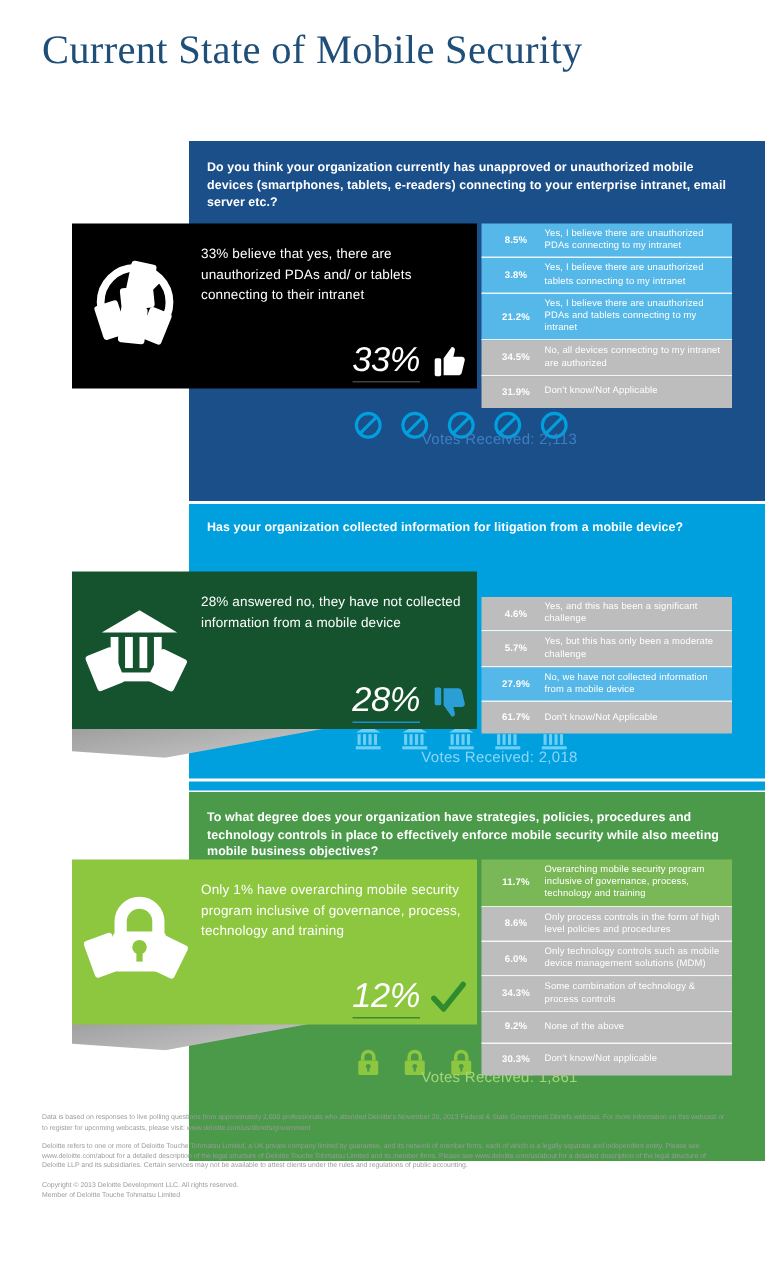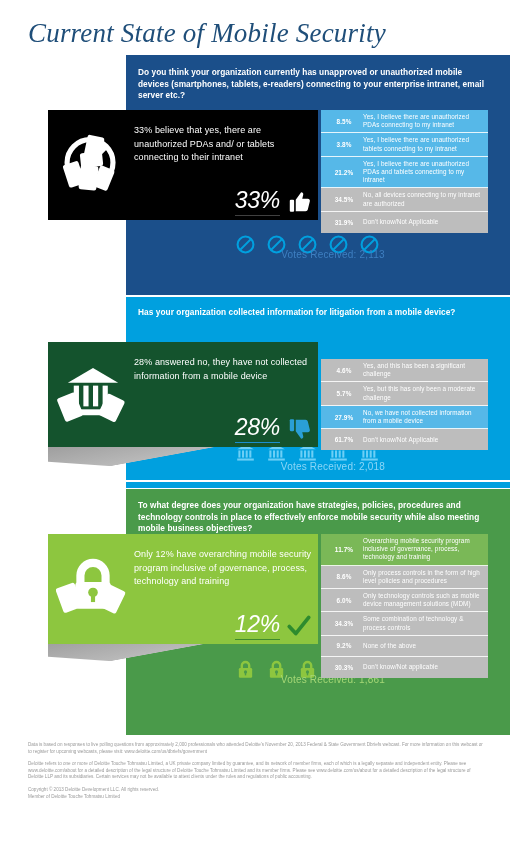--- a/index.html
+++ b/index.html
@@ -14,25 +14,24 @@
 
   
   .title {
     font-family: "Liberation Serif", serif;
     font-size: 27px;
     color: #1f4e79;
     letter-spacing: 0.2px;
     position: absolute;
     left: 28px; top: 18px;
     white-space: nowrap;
-    font-style: italic;
-  }
-
-  
-  .section { position: absolute; left: 0; width: 510px; }
+  }
+
+  
+  .section { position: absolute; left: 0; width: 510px; margin-top: 39px; }
 
   .backdrop {
     position: absolute;
     left: 126px; width: 384px;
     top: 0;
   }
   .question {
     position: absolute;
     left: 138px;
     width: 350px;
@@ -378,21 +377,21 @@
     <svg class="panel-icon" viewBox="0 0 100 100">
       <g fill="#ffffff">
         <rect x="4" y="46" width="27" height="35" rx="3" transform="rotate(-20 17 63)"></rect>
         <rect x="62" y="48" width="27" height="33" rx="3" transform="rotate(26 75 64)"></rect>
         <path d="M33 45V33a17 17 0 0 1 34 0v12" fill="none" stroke="#ffffff" stroke-width="11"></path>
         <rect x="26" y="42" width="48" height="36" rx="5"></rect>
       </g>
       <circle cx="50" cy="56" r="6.5" fill="#8dc63f"></circle>
       <rect x="47.2" y="57" width="5.6" height="12" fill="#8dc63f"></rect>
     </svg>
-    <div class="panel-text">Only 12% have overarching mobile security program inclusive of governance, process, technology and training</div>
+    <div class="panel-text">Only 1% have overarching mobile security program inclusive of governance, process, technology and training</div>
     <div class="bigpct-wrap">
       <span class="bigpct" style="border-bottom-color:#3f8a2e;">12%</span>
       <svg class="verdict" viewBox="0 0 24 24">
         <path d="M3 12.5l6 6.5L21 4" fill="none" stroke="#2e8b2e" stroke-width="3.4" stroke-linecap="round" stroke-linejoin="round"></path>
       </svg>
     </div>
   </div>
 
   <div class="stats" style="top:52px;">
       <div class="stat-row" style="background: rgb(122, 184, 87);">

